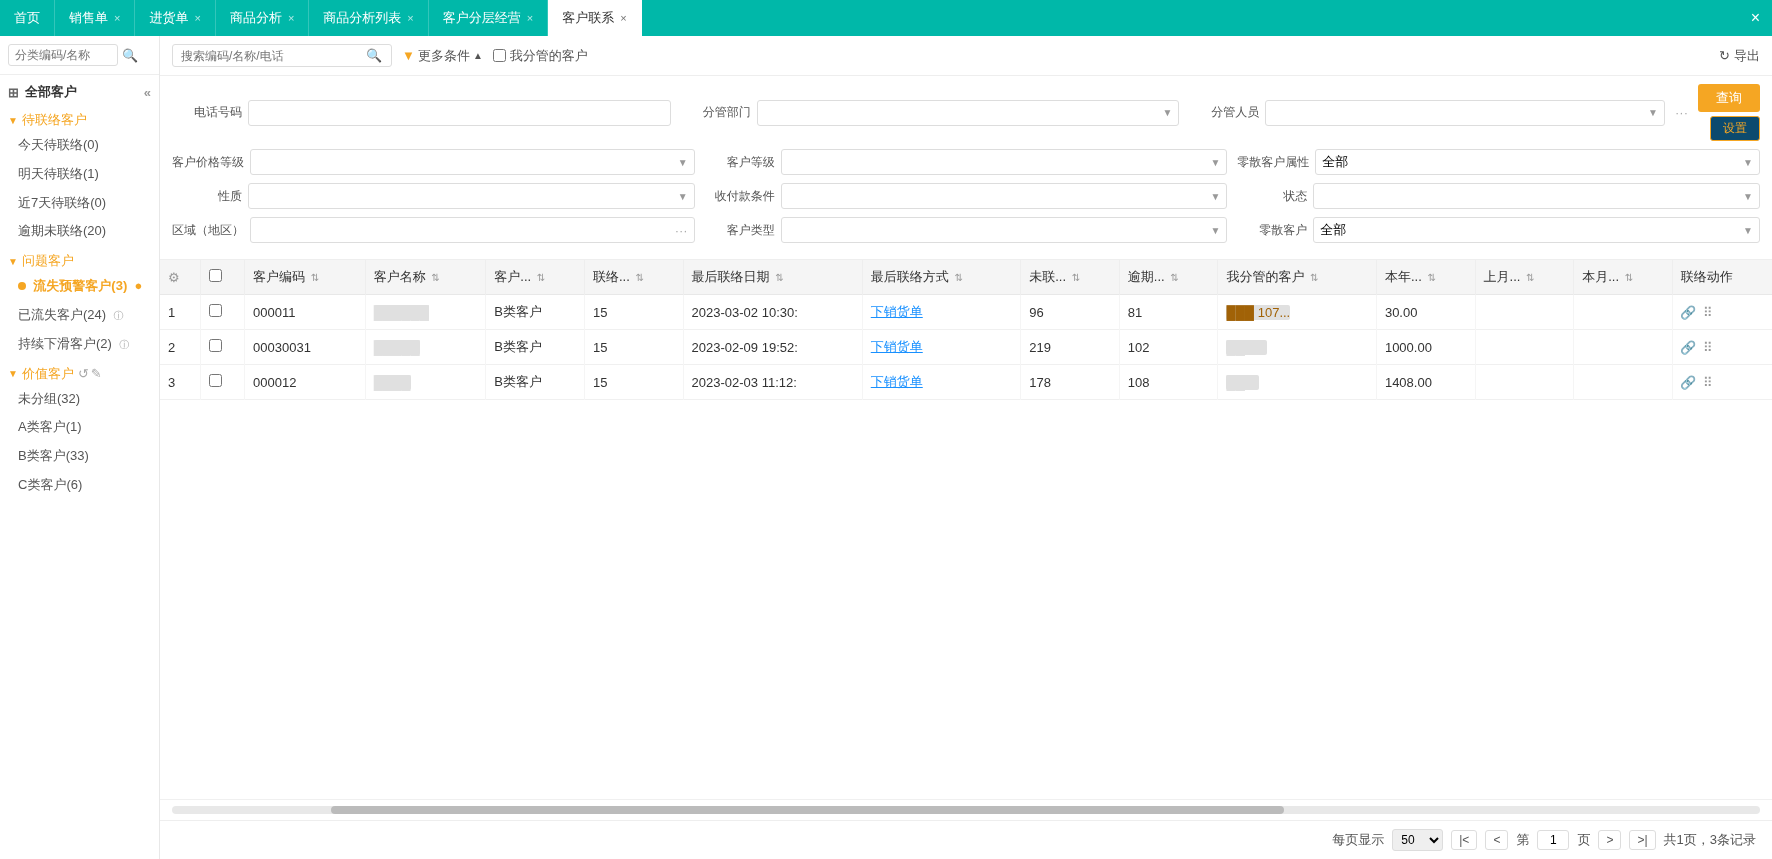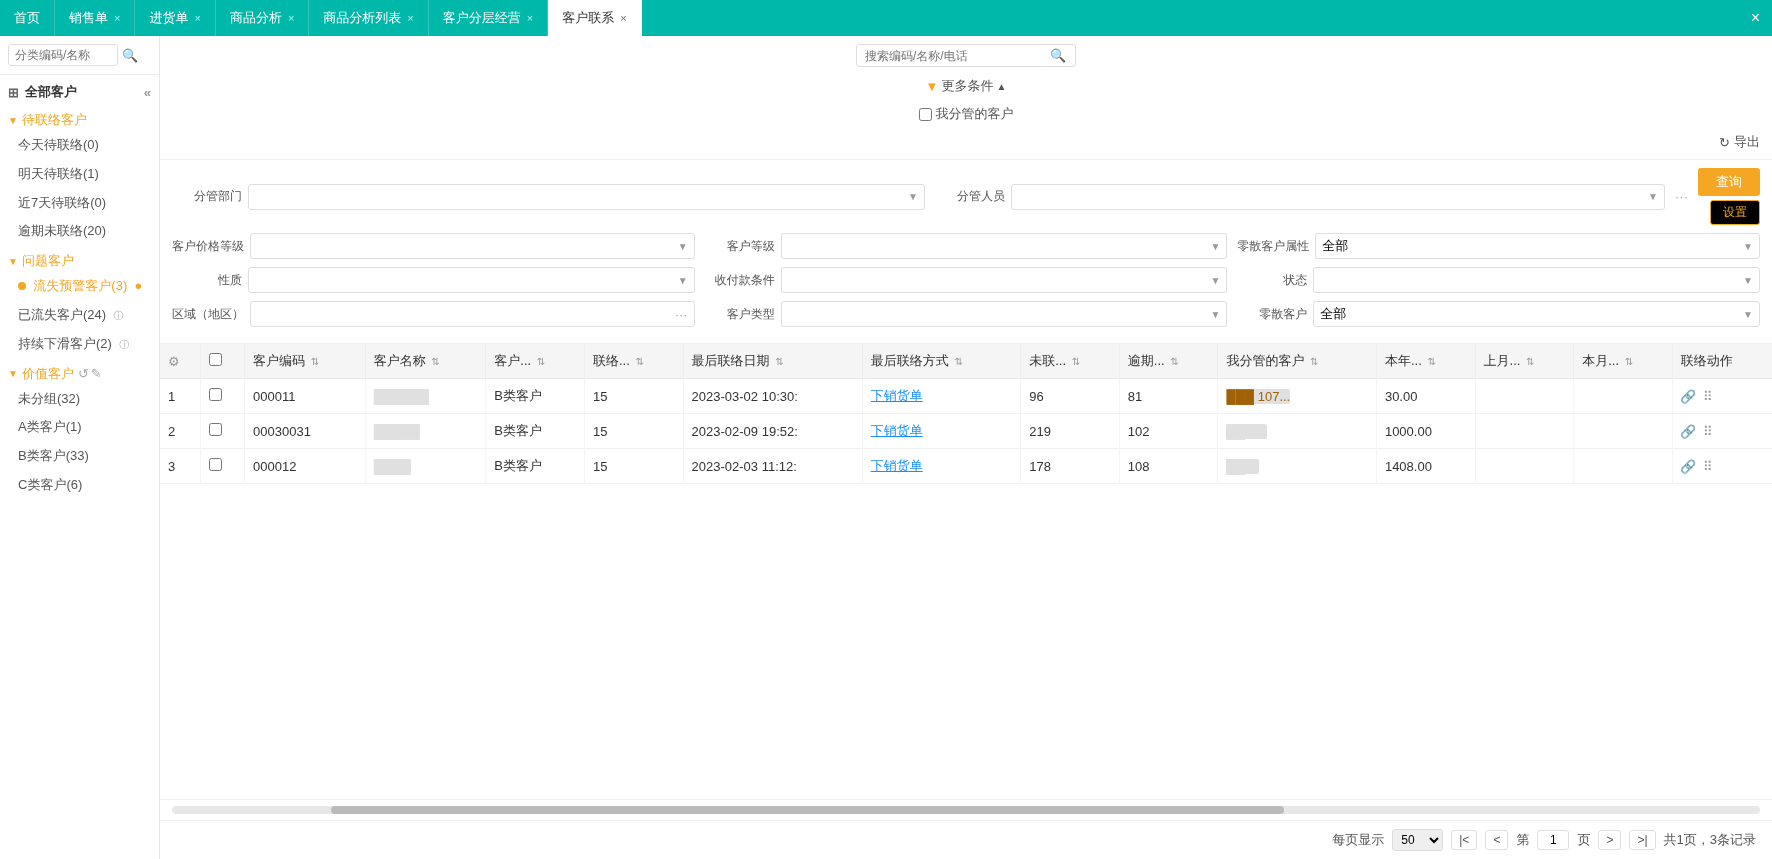--- a/index.html
+++ b/index.html
@@ -107,21 +107,21 @@
     }
     .sidebar-item {
       padding: 4px 8px 4px 18px;
       color: #555;
       font-size: 12px;
       cursor: pointer;
       line-height: 1.6;
     }
     .sidebar-item.active {
       color: #f5a623;
-      font-weight: normal;
+      font-weight: bold;
     }
     .sidebar-item.active .dot {
       display: inline-block;
       width: 8px;
       height: 8px;
       background: #f5a623;
       border-radius: 50%;
       margin-right: 4px;
     }
     .tooltip-box {
@@ -144,21 +144,20 @@
     }
 
     
     .search-bar {
       display: flex;
       align-items: center;
       padding: 8px 12px;
       background: #fff;
       border-bottom: 1px solid #eee;
       gap: 10px;
-      flex-direction: column;
     }
     .search-input-wrap {
       display: flex;
       align-items: center;
       border: 1px solid #ddd;
       border-radius: 3px;
       padding: 3px 8px;
       width: 220px;
     }
     .search-input-wrap input {
@@ -248,21 +247,21 @@
     .search-btn {
       background: #f5a623;
       color: #fff;
       border: none;
       border-radius: 3px;
       padding: 5px 18px;
       cursor: pointer;
       font-size: 13px;
     }
     .settings-btn {
-      background: #000000;
+      background: #0c4a6e;
       color: #f5a623;
       border: 1px solid #f5a623;
       border-radius: 3px;
       padding: 3px 12px;
       cursor: pointer;
       font-size: 12px;
     }
     .btn-group-right {
       display: flex;
       flex-direction: column;
@@ -478,20 +477,24 @@
       </div>
       <div class="export-btn">
         <span>↻</span>
         <span>导出</span>
       </div>
     </div>
 
     <div class="filter-panel">
 
       <div class="filter-row">
+        <div class="filter-field">
+          <span class="filter-label">电话号码</span>
+          <input class="filter-input" style="width: 300px;" type="text">
+        </div>
         <div class="filter-field">
           <span class="filter-label">分管部门</span>
           <div class="filter-select" style="width:280px;">
             <span></span>
             <span class="chevron">▼</span>
           </div>
         </div>
         <div class="filter-field">
           <span class="filter-label">分管人员</span>
           <div class="filter-select" style="width:200px;">

